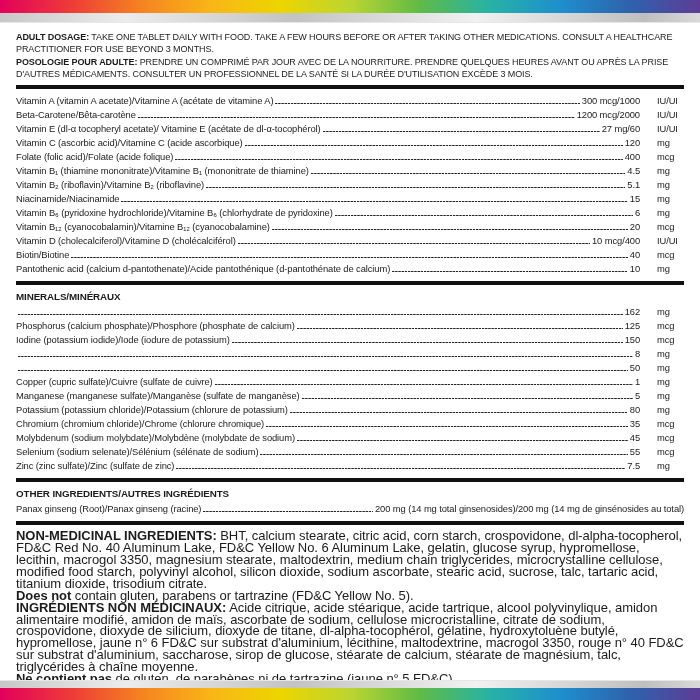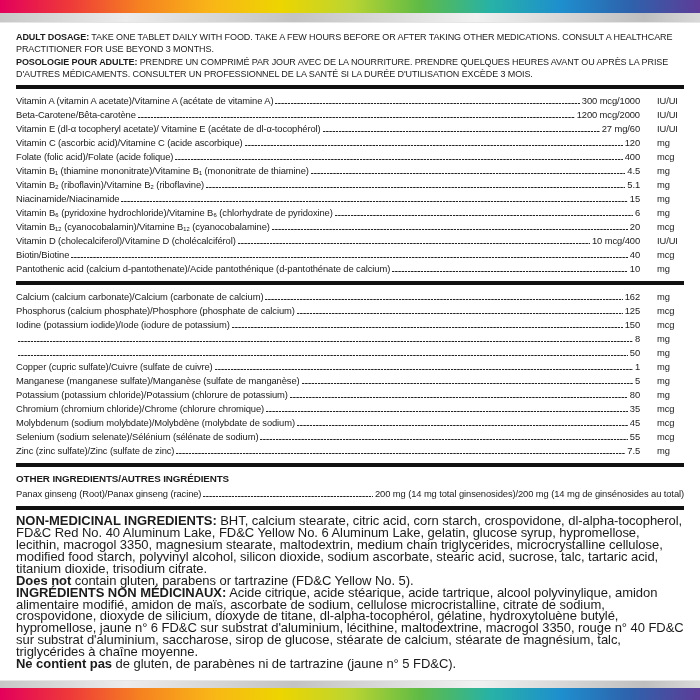--- a/index.html
+++ b/index.html
@@ -133,23 +133,23 @@
           <span class="dots"></span>
           <span class="amount">10</span>
           <span class="unit">mg</span>
         </div>
       </div>
   </div>
 
   <div class="rule"></div>
 
   <div>
+    <div class="sec-heading">MINERALS/MINÉRAUX</div>
     <div id="mineral-rows">
         <div class="ing-row">
-          <span class="ing-label">Calcium (calcium carbonate)/Calcium (carbonate de calcium)</span>
           <span class="dots"></span>
           <span class="amount">162</span>
           <span class="unit">mg</span>
         </div>
         <div class="ing-row">
           <span class="ing-label">Phosphorus (calcium phosphate)/Phosphore (phosphate de calcium)</span>
           <span class="dots"></span>
           <span class="amount">125</span>
           <span class="unit">mcg</span>
         </div>

